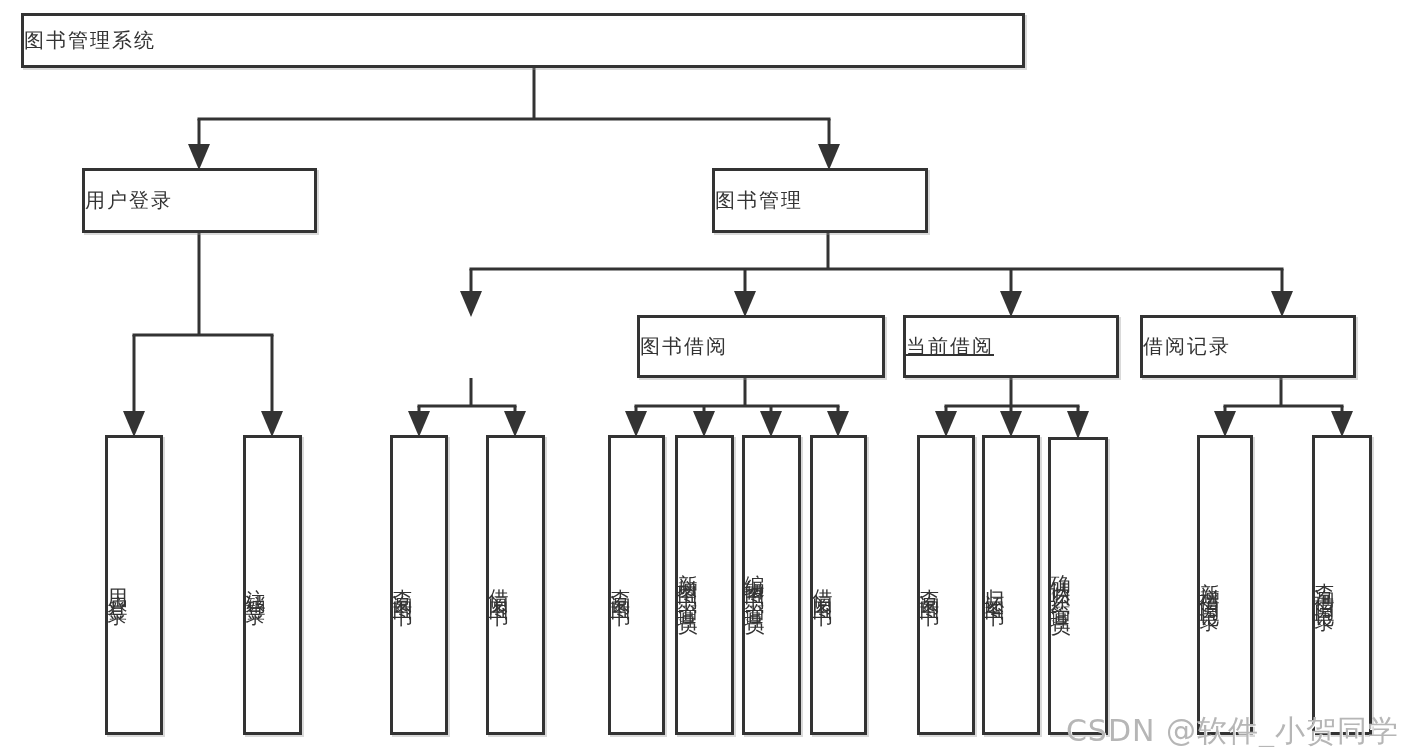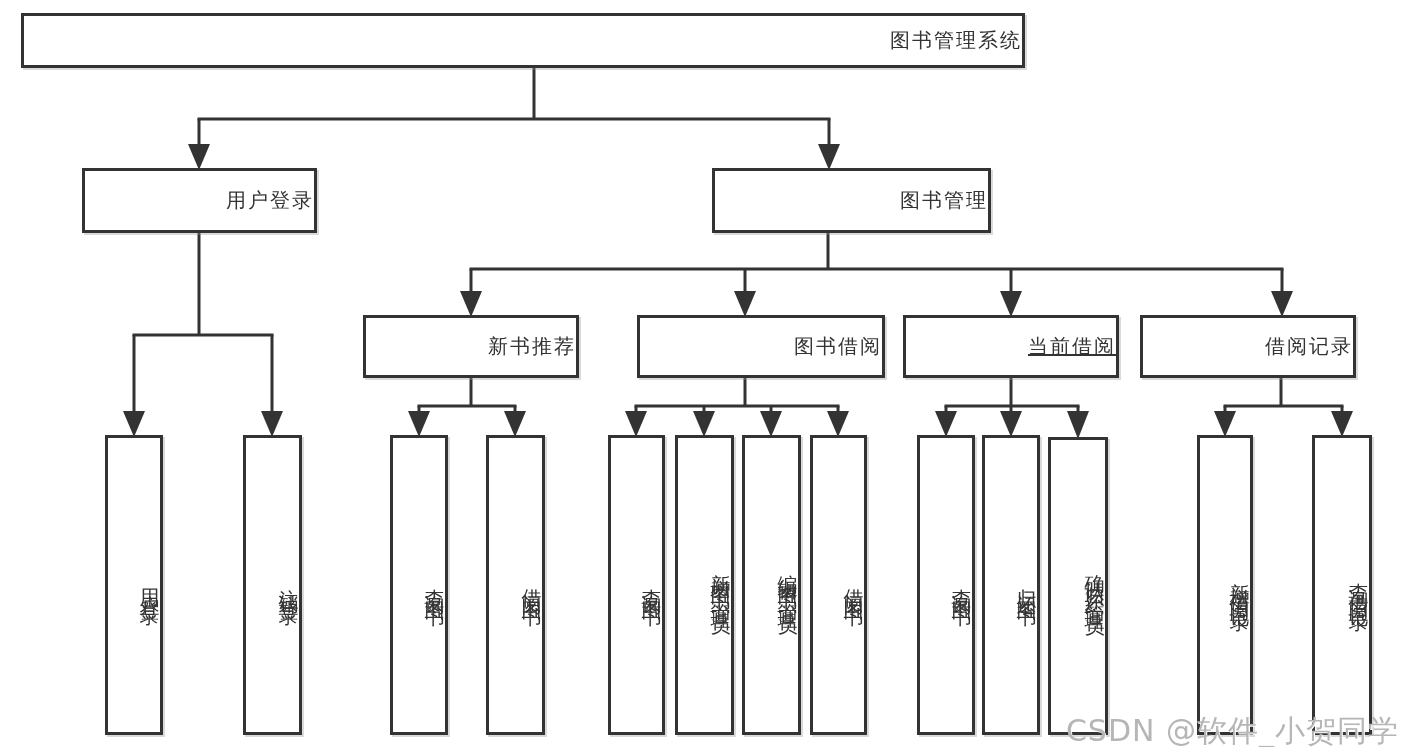--- a/index.html
+++ b/index.html
@@ -13,21 +13,21 @@
   }
   svg.wires { position: absolute; left: 0; top: 0; z-index: 1; }
   .box {
     position: absolute;
     box-sizing: border-box;
     border: 3px solid #333333;
     background: #ffffff;
     color: #333333;
     display: flex;
     align-items: center;
-    justify-content: flex-end;
+    justify-content: flex-start;
     z-index: 2;
     box-shadow: 2px 2px 0 rgba(150,150,150,0.35);
   }
   .h-label {
     font-size: 20px;
     letter-spacing: 2px;
     white-space: nowrap;
     color: #333333;
   }
   .v-label {
@@ -134,27 +134,24 @@
     </g>
   </svg>
 
   <div class="box" style="left:21px; top:13px; width:1004px; height:55px;">
     <span class="h-label">图书管理系统</span>
   </div>
 
   <div class="box" style="left:82px; top:168px; width:235px; height:65px;">
     <span class="h-label">用户登录</span>
   </div>
-  <div class="box" style="left:712px; top:168px; width:279px; height:65px;">
+  <div class="box" style="left:712px; top:168px; width:216px; height:65px;">
     <span class="h-label">图书管理</span>
   </div>
 
-  <div class="box" style="left:363px; top:315px; width:216px; height:63px;">
-    <span class="h-label">新书推荐</span>
-  </div>
   <div class="box" style="left:637px; top:315px; width:248px; height:63px;">
     <span class="h-label">图书借阅</span>
   </div>
   <div class="box" style="left:903px; top:315px; width:216px; height:63px;text-decoration:underline;">
     <span class="h-label">当前借阅</span>
   </div>
   <div class="box" style="left:1140px; top:315px; width:216px; height:63px;">
     <span class="h-label">借阅记录</span>
   </div>
 

